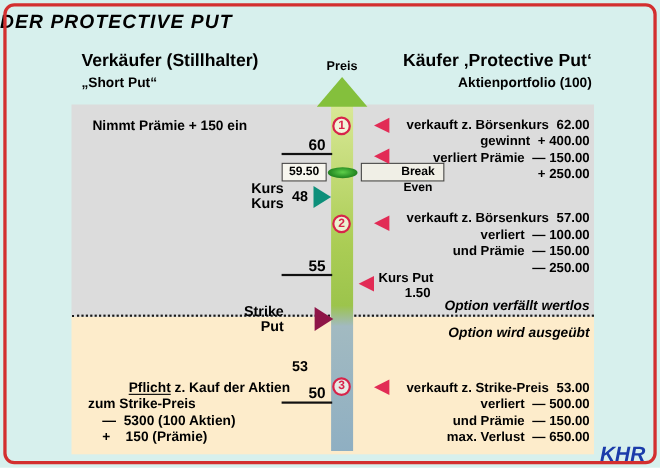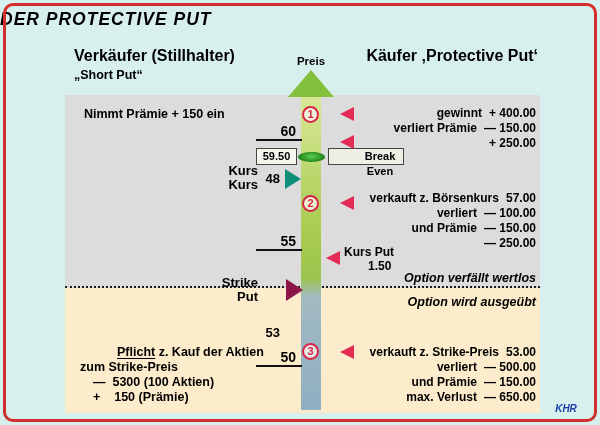--- a/index.html
+++ b/index.html
@@ -61,35 +61,36 @@
 
   .kursput { position:absolute; left:344px; top:245px; font-size:12px; font-weight:bold; line-height:14px; }
   .kursput .v { display:block; padding-left:8px;margin-left:16px; }
 
   .lnote { position:absolute; left:84px; top:107px; font-size:12.5px; font-weight:bold; }
   .oblock { position:absolute; left:80px; top:345px; font-size:12.5px; font-weight:bold; line-height:15px; }
   .oblock .indent { padding-left:13px; white-space:pre; }
   .uline { text-decoration:underline; text-underline-offset:2px;padding-left:37px; }
 
   .sig { position:absolute; left:542px; top:403px; width:48px; text-align:center;
-         font-size:10px; font-weight:bold; font-style:italic; color:#1b3caa; }
+         font-size:19px; font-weight:bold; font-style:italic; color:#1b3caa; }
 </style>
 </head>
 <body>
 
 <div class="canvas">
 
   <div class="frame"></div>
 
   <div class="abs title">DER PROTECTIVE PUT</div>
 
   <div class="abs hdr" style="left:74px; top:47px;">Verkäufer (Stillhalter)</div>
   <div class="abs sub" style="left:74px; top:68px;">„Short Put“</div>
 
   <div class="abs hdr right-align" style="left:318px; top:47px; width:220px;">Käufer ‚Protective Put‘</div>
+  <div class="abs sub right-align" style="left:318px; top:68px; width:220px;">Aktienportfolio (100)</div>
 
   <div class="zone zone-gray"></div>
   <div class="zone zone-cream"></div>
   <div class="divider"></div>
 
   <div class="shaft"></div>
   <div class="arrowhead"></div>
   <div class="preis">Preis</div>
 
   <div class="ticklab" style="top:123px;">60</div>
@@ -130,20 +131,21 @@
   <div class="lnote">Nimmt Prämie + 150 ein</div>
 
   <div class="oblock">
     <div><span class="uline">Pflicht</span><span> z. Kauf der Aktien</span></div>
     <div>zum Strike-Preis</div>
     <div class="indent">—  5300 (100 Aktien)</div>
     <div class="indent">+    150 (Prämie)</div>
   </div>
 
   <div class="rblock" style="top:106px;">
+    <div class="rrow"><span>verkauft z. Börsenkurs</span><span class="rval">62.00</span></div>
     <div class="rrow"><span>gewinnt</span><span class="rval">+ 400.00</span></div>
     <div class="rrow"><span>verliert Prämie</span><span class="rval u">— 150.00</span></div>
     <div class="rrow"><span></span><span class="rval">+ 250.00</span></div>
   </div>
 
   <div class="rblock" style="top:191px;">
     <div class="rrow"><span>verkauft z. Börsenkurs</span><span class="rval">57.00</span></div>
     <div class="rrow"><span>verliert</span><span class="rval">— 100.00</span></div>
     <div class="rrow"><span>und Prämie</span><span class="rval u">— 150.00</span></div>
     <div class="rrow"><span></span><span class="rval">— 250.00</span></div>

